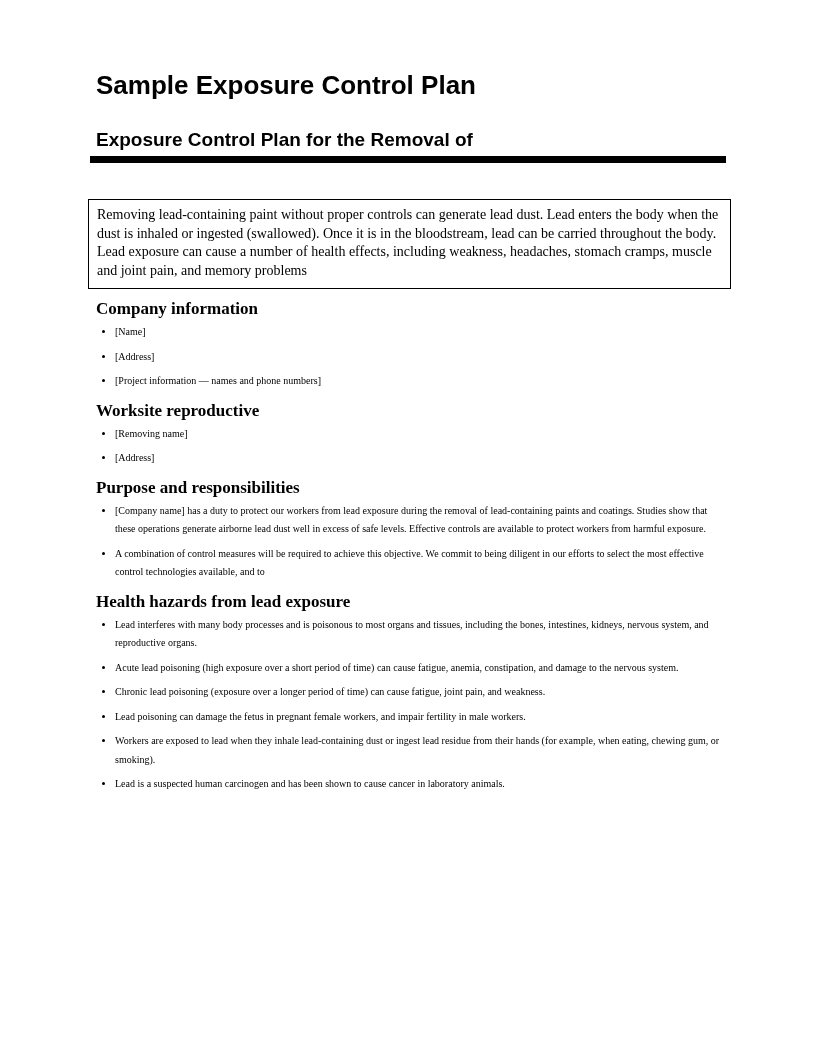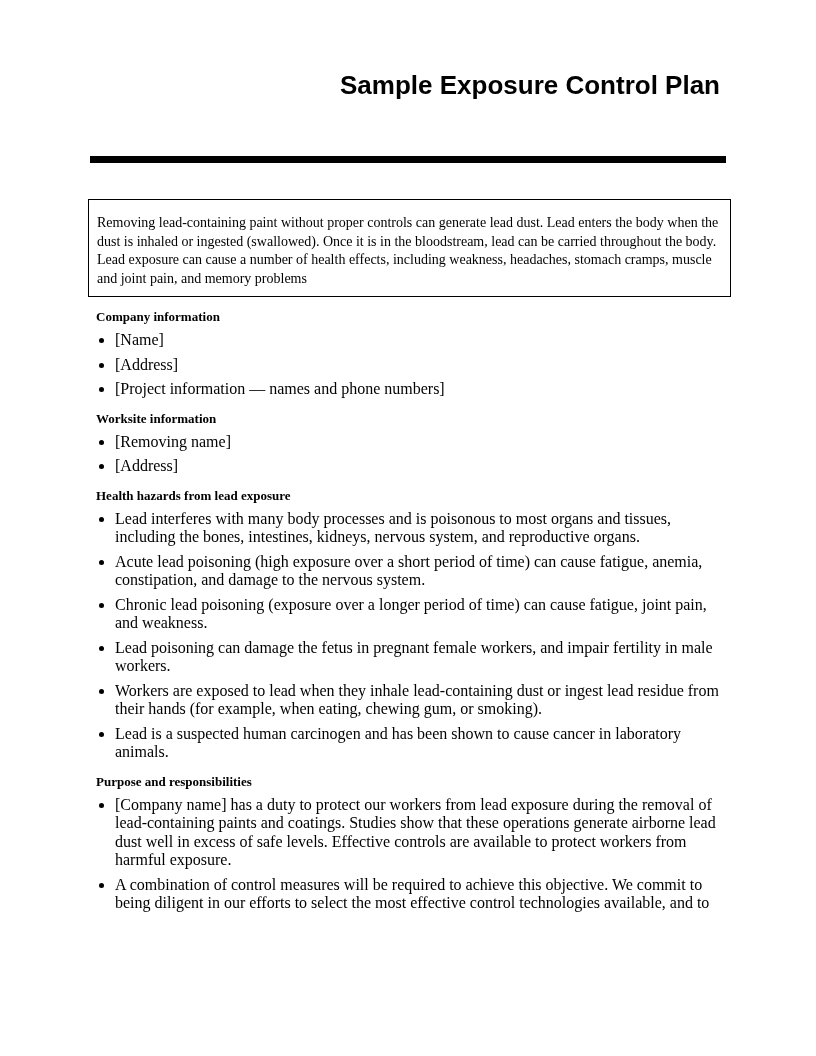--- a/index.html
+++ b/index.html
@@ -18,118 +18,118 @@
     width: 816px;
     height: 1056px;
     padding: 70px 96px 0 96px;
   }
   .doc-title {
     margin: 0;
     font-family: "Liberation Sans", sans-serif;
     font-weight: bold;
     font-size: 26px;
     line-height: 30px;
-    text-align: right;
+    text-align: left;
     letter-spacing: 0px;
   }
   .doc-subtitle {
     margin: 27px 0 0 0;
     font-family: "Liberation Sans", sans-serif;
     font-weight: bold;
     font-size: 19px;
     line-height: 25px;
     text-align: left;
   }
   .title-rule {
     height: 7px;
     background: #000000;
     margin: 4px -6px 0 -6px;
     border: none;
   }
   .intro-box {
     box-sizing: border-box;
     margin: 36px -11px 8px -8px;
     border: 1px solid #000000;
-    padding: 14px 8px 8px 8px;
+    padding: 6px 8px 8px 8px;
   }
   .body-text {
     font-family: "Liberation Serif", "DejaVu Serif", serif;
     font-size: 14px;
     line-height: 18.5px;
   }
   .intro-box p {
     margin: 0;
   }
   .section-heading {
     font-family: "Liberation Serif", "DejaVu Serif", serif;
     font-weight: bold;
-    font-size: 13px;
+    font-size: 17px;
     line-height: 19px;
     margin: 10px 0 5px 0;
   }
   ul.bullets {
     margin: 0;
     padding: 0 0 0 19px;
     list-style: disc outside;
   }
   ul.bullets li {
     font-family: "Liberation Serif", "DejaVu Serif", serif;
-    font-size: 16px;
+    font-size: 10px;
     line-height: 18.5px;
     margin: 0 0 6px 0;
     padding-left: 0px;
   }
 </style>
 </head>
 <body>
 
 <div class="page">
 
   <h1 class="doc-title">Sample Exposure Control Plan</h1>
 
   <h2 class="doc-subtitle">
-    <br>
+    <span>Exposure Control Plan for the Removal of</span><br>
   </h2>
 
   <div class="title-rule"></div>
 
   <div class="intro-box">
     <p class="body-text">Removing lead-containing paint without proper controls can generate lead dust. Lead enters the body when the dust is inhaled or ingested (swallowed). Once it is in the bloodstream, lead can be carried throughout the body. Lead exposure can cause a number of health effects, including weakness, headaches, stomach cramps, muscle and joint pain, and memory problems</p>
   </div>
 
   <section>
     <h3 class="section-heading">Company information</h3>
     <ul class="bullets">
       <li>[Name]</li>
       <li>[Address]</li>
       <li>[Project information — names and phone numbers]</li>
     </ul>
   </section>
 
   <section>
-    <h3 class="section-heading">Worksite information</h3>
+    <h3 class="section-heading">Worksite reproductive</h3>
     <ul class="bullets">
       <li>[Removing name]</li>
       <li>[Address]</li>
+    </ul>
+  </section>
+
+  <section>
+    <h3 class="section-heading">Purpose and responsibilities</h3>
+    <ul class="bullets">
+      <li>[Company name] has a duty to protect our workers from lead exposure during the removal of lead-containing paints and coatings. Studies show that these operations generate airborne lead dust well in excess of safe levels. Effective controls are available to protect workers from harmful exposure.</li>
+      <li>A combination of control measures will be required to achieve this objective. We commit to being diligent in our efforts to select the most effective control technologies available, and to</li>
     </ul>
   </section>
 
   <section>
     <h3 class="section-heading">Health hazards from lead exposure</h3>
     <ul class="bullets">
       <li>Lead interferes with many body processes and is poisonous to most organs and tissues, including the bones, intestines, kidneys, nervous system, and reproductive organs.</li>
       <li>Acute lead poisoning (high exposure over a short period of time) can cause fatigue, anemia, constipation, and damage to the nervous system.</li>
       <li>Chronic lead poisoning (exposure over a longer period of time) can cause fatigue, joint pain, and weakness.</li>
       <li>Lead poisoning can damage the fetus in pregnant female workers, and impair fertility in male workers.</li>
       <li>Workers are exposed to lead when they inhale lead-containing dust or ingest lead residue from their hands (for example, when eating, chewing gum, or smoking).</li>
       <li>Lead is a suspected human carcinogen and has been shown to cause cancer in laboratory animals.</li>
     </ul>
   </section>
 
-  <section>
-    <h3 class="section-heading">Purpose and responsibilities</h3>
-    <ul class="bullets">
-      <li>[Company name] has a duty to protect our workers from lead exposure during the removal of lead-containing paints and coatings. Studies show that these operations generate airborne lead dust well in excess of safe levels. Effective controls are available to protect workers from harmful exposure.</li>
-      <li>A combination of control measures will be required to achieve this objective. We commit to being diligent in our efforts to select the most effective control technologies available, and to</li>
-    </ul>
-  </section>
-
 </div>
 
 </body></html>

